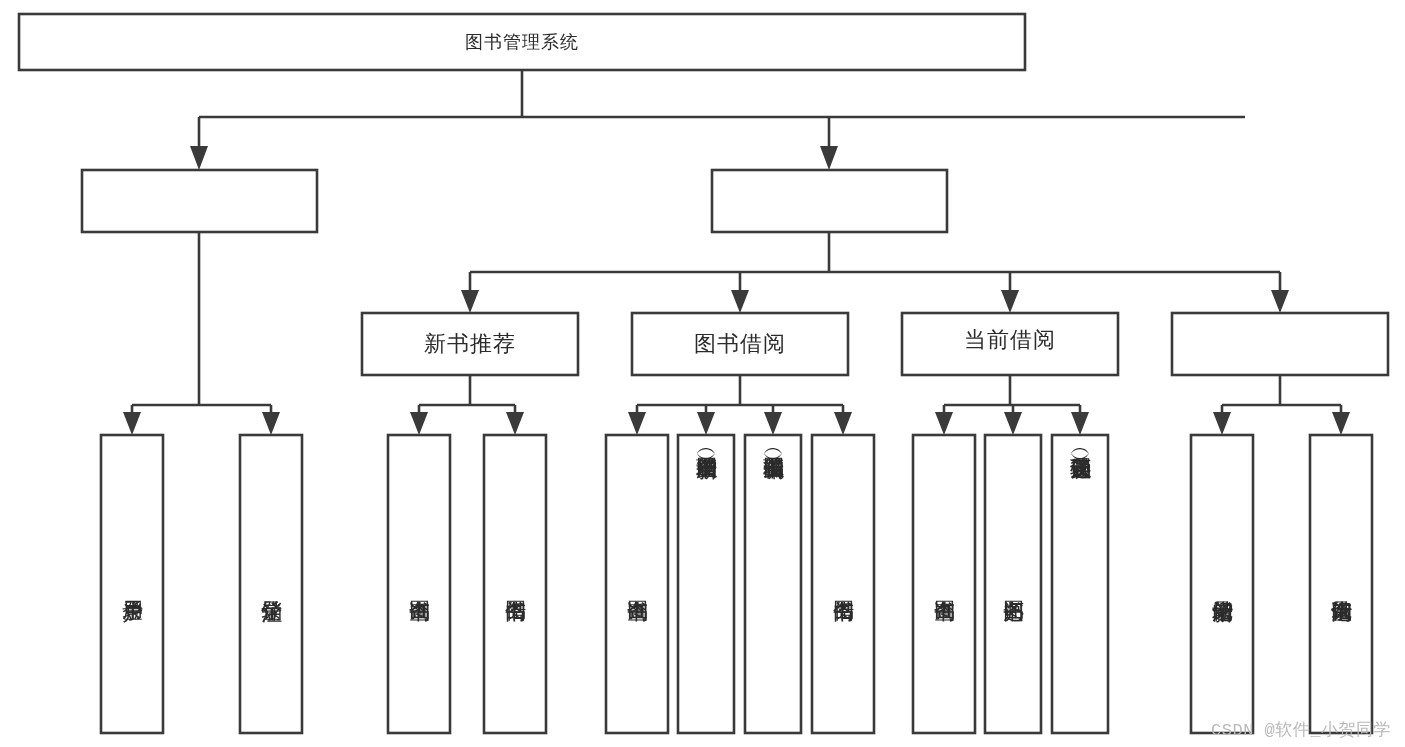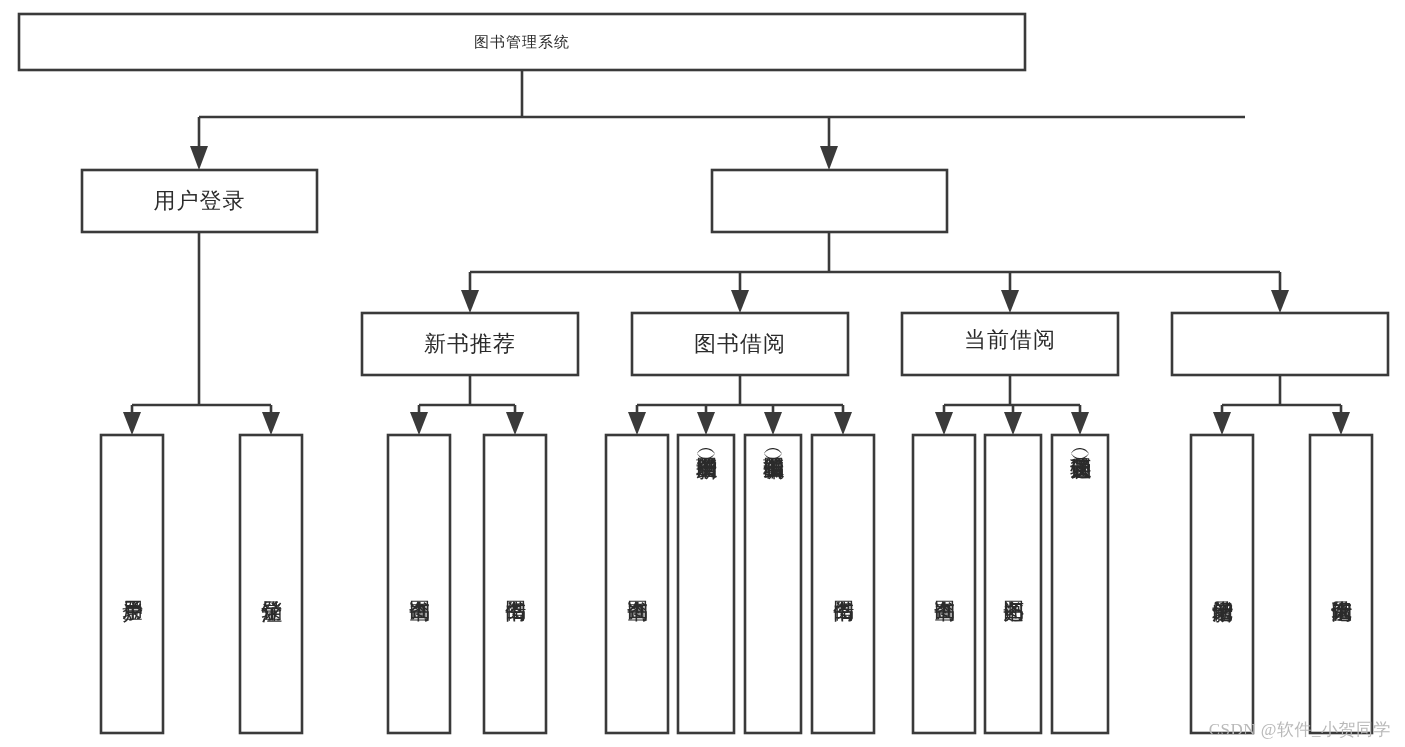--- a/index.html
+++ b/index.html
@@ -74,21 +74,21 @@
     writing-mode: vertical-rl;
     text-orientation: upright;
     pointer-events: none;
   }
   .watermark {
     position: absolute;
     right: 14px;
     bottom: 6px;
     font-size: 17px;
     color: #b9b9b9;
-    font-family: Liberation Serif, serif;
+    font-family: Liberation Mono, monospace;
     letter-spacing: 0.5px;
     white-space: nowrap;
     pointer-events: none;
   }
 </style>
 </head>
 <body>
 
 <div id="diagram-root">
 
@@ -186,23 +186,22 @@
     <rect class="leaf-box" x="678" y="435" width="56" height="298"></rect>
     <rect class="leaf-box" x="745" y="435" width="56" height="298"></rect>
     <rect class="leaf-box" x="812" y="435" width="62" height="298"></rect>
     <rect class="leaf-box" x="913" y="435" width="62" height="298"></rect>
     <rect class="leaf-box" x="985" y="435" width="56" height="298"></rect>
     <rect class="leaf-box" x="1052" y="435" width="56" height="298"></rect>
     <rect class="leaf-box" x="1191" y="435" width="62" height="298"></rect>
     <rect class="leaf-box" x="1310" y="435" width="62" height="298"></rect>
   </svg>
 
-  <div class="node-label" style="left:19px; top:14px; width:1006px; height:56px; font-size:15px;">图书管理系统</div>
-
-  <div class="node-label" style="left:82px; top:170px; width:235px; height:62px;">用户登录</div>
+  <div class="node-label" style="left:19px; top:14px; width:1006px; height:56px; font-size:18px;">图书管理系统</div>
+
 
   <div class="node-label" style="left:362px; top:313px; width:216px; height:62px;">新书推荐</div>
   <div class="node-label" style="left:632px; top:313px; width:216px; height:62px;">图书借阅</div>
   <div class="node-label" style="left:902px; top:313px; width:216px; height:54px;">当前借阅</div>
 
   <div class="leaf-label" style="left:101px; top:435px; width:62px; height:298px;">用户登录</div>
   <div class="leaf-label" style="left:240px; top:435px; width:62px; height:298px;">注销登录</div>
   <div class="leaf-label" style="left:388px; top:435px; width:62px; height:298px;">查询图书</div>
   <div class="leaf-label" style="left:484px; top:435px; width:62px; height:298px;">借阅图书</div>
   <div class="leaf-label" style="left:606px; top:435px; width:62px; height:298px;">查询图书</div>

